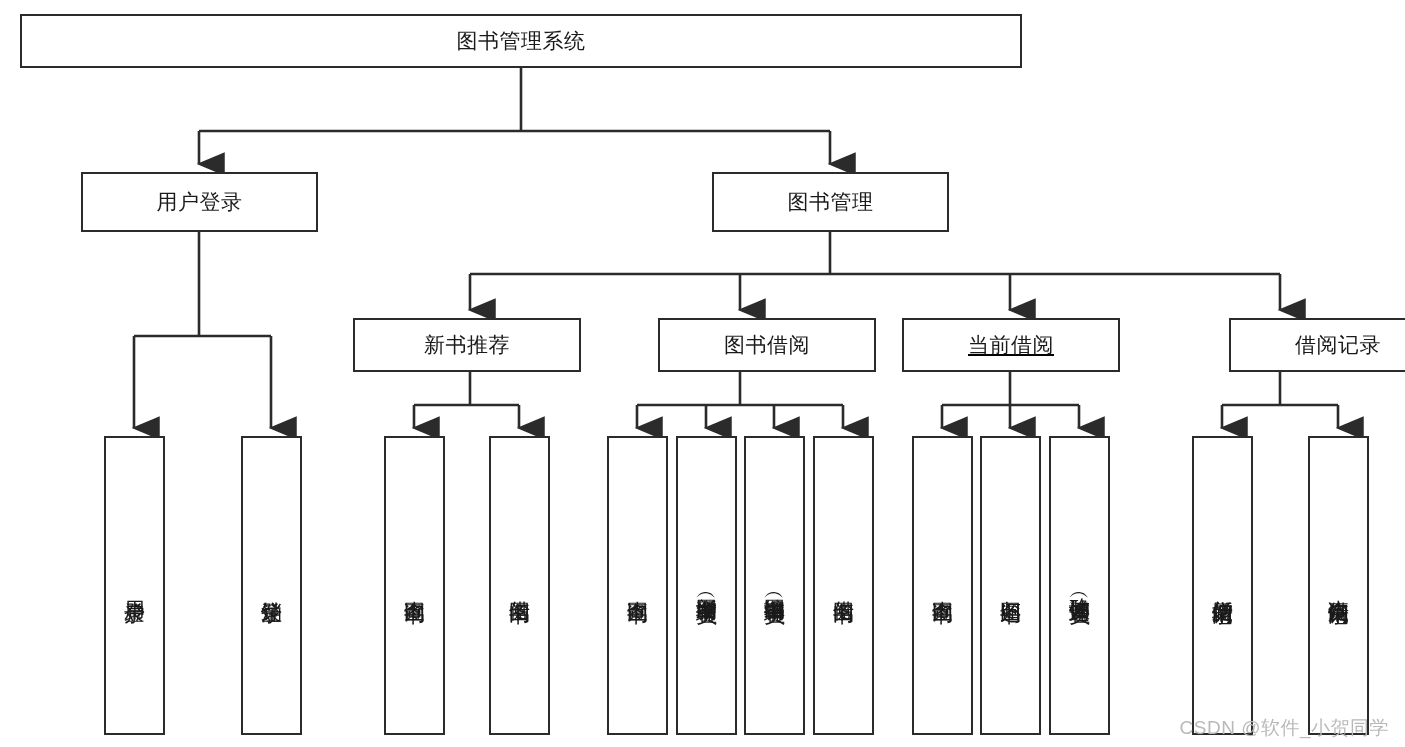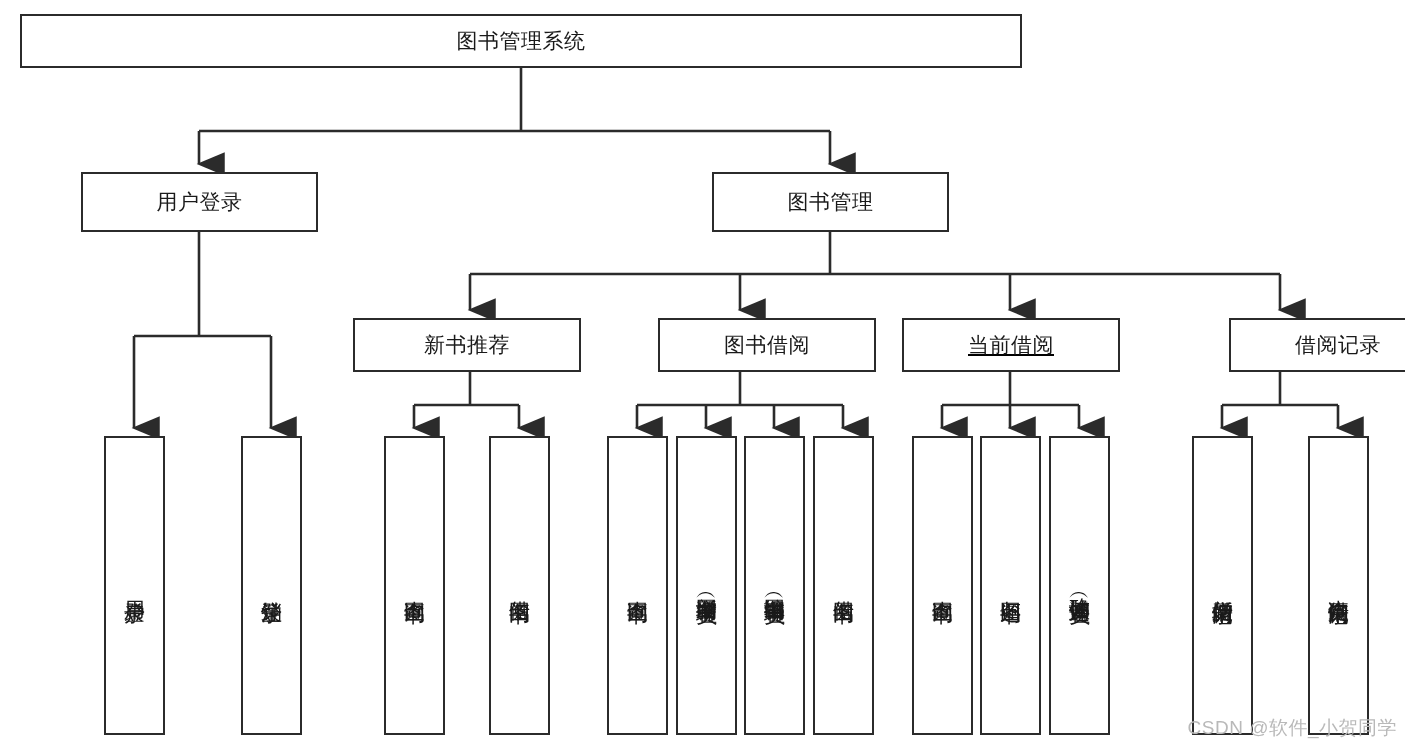--- a/index.html
+++ b/index.html
@@ -54,21 +54,21 @@
   #connector-layer {
     position: absolute;
     left: 0;
     top: 0;
     width: 1405px;
     height: 747px;
     pointer-events: none;
   }
   .watermark {
     position: absolute;
-    right: 8px;
+    right: 16px;
     bottom: 6px;
     font-size: 19px;
     color: #b9b9b9;
     white-space: nowrap;
     letter-spacing: 0.5px;
   }
 </style>
 </head>
 <body>
 

